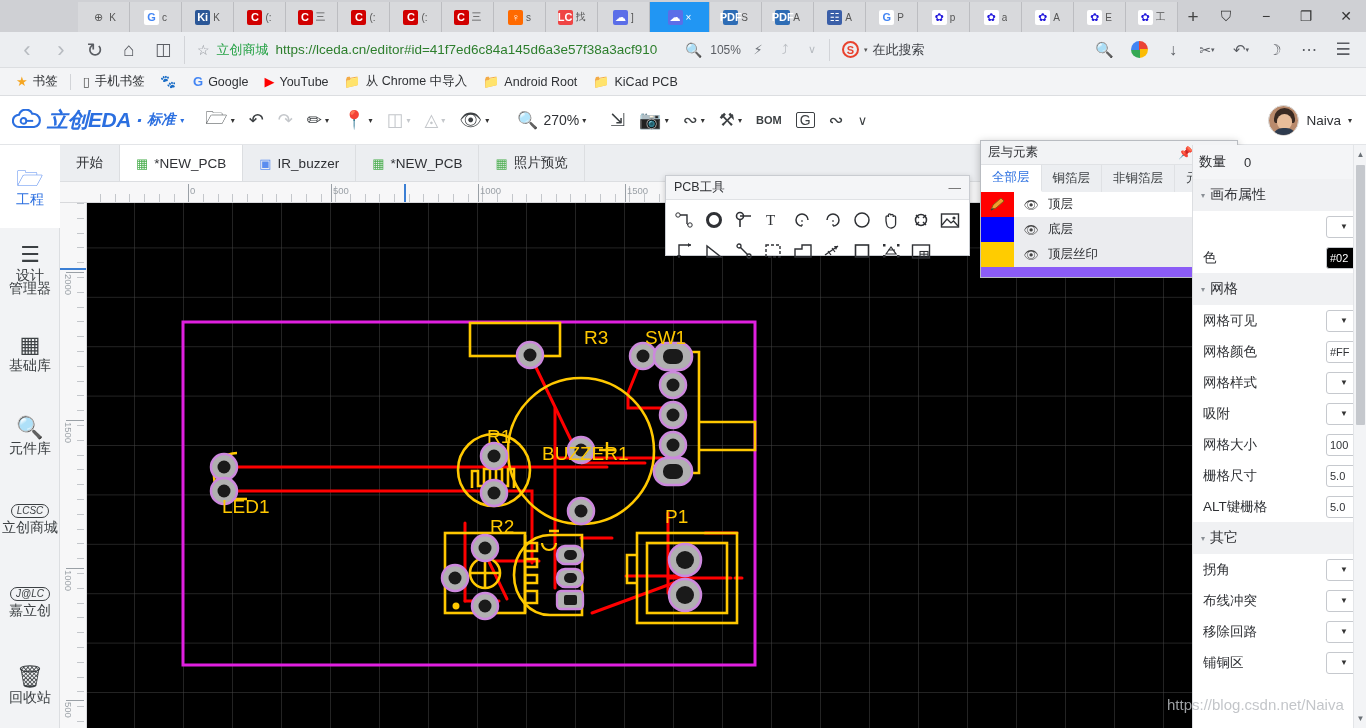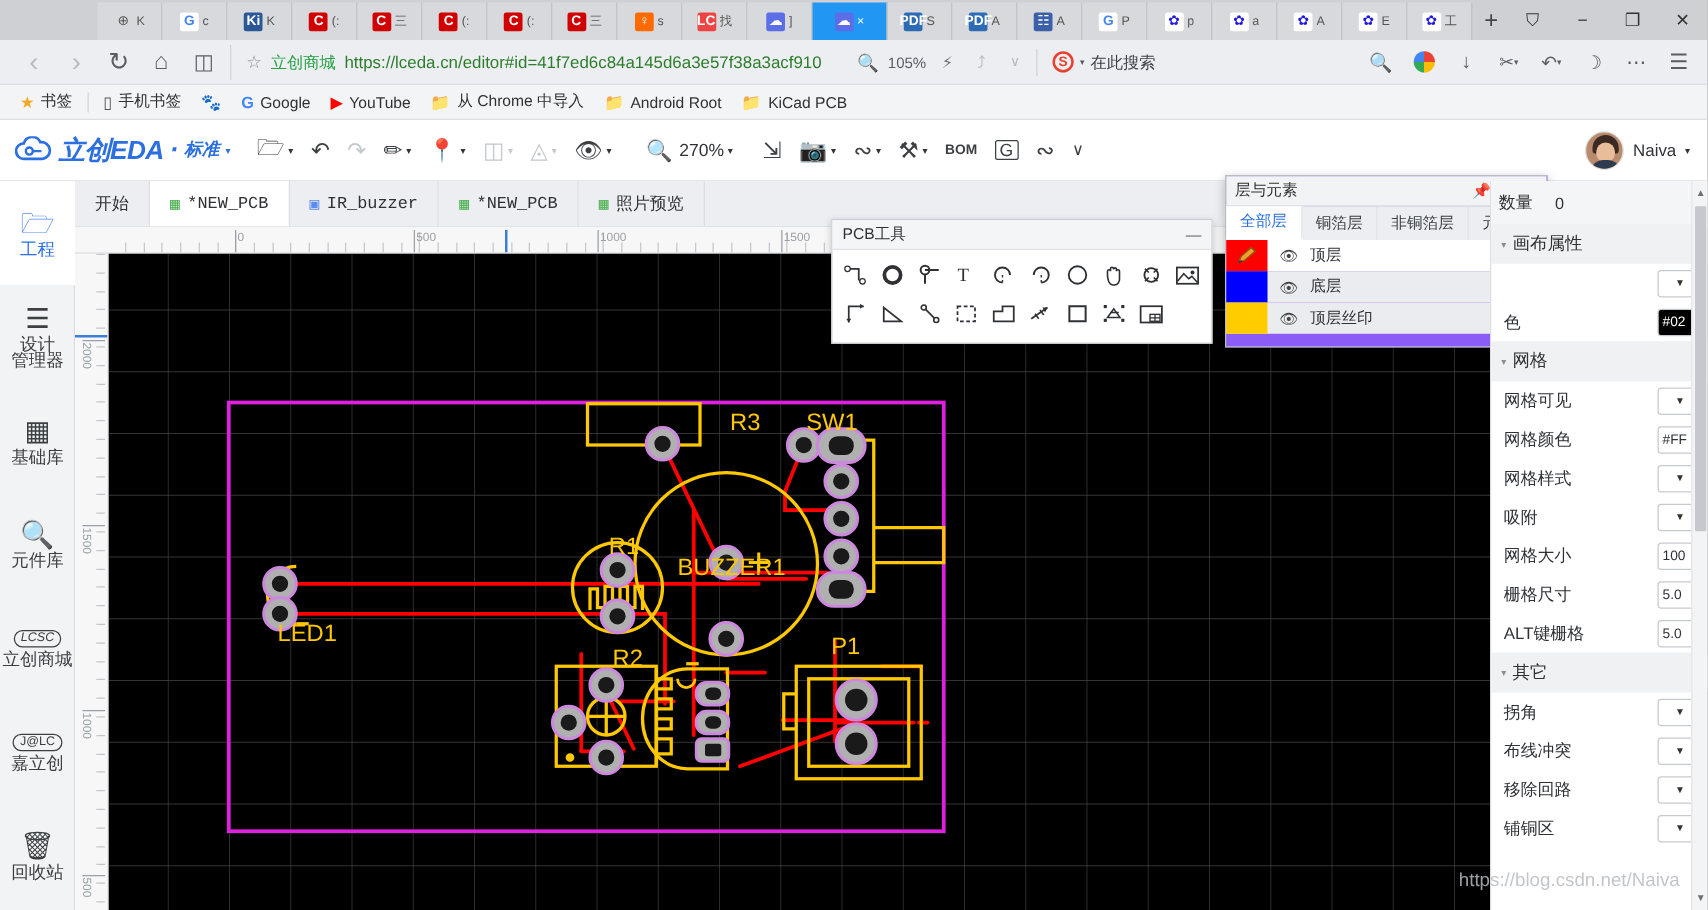--- a/index.html
+++ b/index.html
@@ -108,42 +108,42 @@
   .ls-item.active { background:#ffffff; color:#2b6fe0; }
   .ls-ic { font-size:22px; line-height:1; }
   .ls-lbl { font-size:14px; text-align:center; line-height:13px;}
 
   
   .doctabs {
     position:absolute; left:60px; top:145px; width:1306px; height:37px;
     background:#eceef1; display:flex; align-items:stretch; border-bottom:1px solid #dcdee1;
   }
   .dtab { display:flex; align-items:center; gap:6px; padding:4px 16px; font-size:13.5px;
-    color:#2f3135; border-right:1px solid #dcdee1; background:#eceef1; white-space:nowrap;font-family:Liberation Mono, monospace;}
+    color:#2f3135; border-right:1px solid #dcdee1; background:#eceef1; white-space:nowrap;}
   .dtab.active { background:#ffffff; }
   .dtab .di { font-size:13px; }
   .di-pcb { color:#4caf50; }
   .di-sch { color:#5b8def; }
 
   
   .canvaswrap { position:absolute; left:60px; top:182px; width:1132px; height:546px; background:#fafafa;}
   .hruler { position:absolute; left:0; top:0; width:1132px; height:21px; background:#f7f7f8;
     border-bottom:1px solid #d8d9dc; overflow:hidden;}
   .vruler { position:absolute; left:0; top:21px; width:27px; height:525px; background:#f7f7f8;
     border-right:1px solid #d8d9dc; overflow:hidden;}
   .rtick { position:absolute; background:#9aa0a6; }
   .rlbl { position:absolute; font-size:9.5px; color:#9aa0a6; font-family:"Liberation Sans",sans-serif;}
   .rlbl.v { writing-mode:vertical-rl; }
   .bluetick { position:absolute; background:#3b7fd4; }
   .pcbcanvas { position:absolute; left:27px; top:21px; width:1105px; height:525px;
     background:#000000; overflow:hidden;}
 
   
   .pcbtools {
-    position:absolute; left:665px; top:175px; width:305px; height:100px;
+    position:absolute; left:665px; top:175px; width:305px; height:81px;
     background:#ffffff; border:1px solid #c9ccd1; box-shadow:0 2px 6px rgba(0,0,0,.2);
   }
   .pt-head { height:24px; background:#f4f5f7; border-bottom:1px solid #e0e2e5;
     display:flex; align-items:center; justify-content:space-between; padding:0 8px;
     font-size:12.5px; color:#2f3135;}
   .pt-grid { display:grid; grid-template-columns:repeat(10,1fr); padding:5px 4px; }
   .pt-btn { height:30px; display:flex; align-items:center; justify-content:center;
     color:#2f3135; }
 
   .layerspanel {
@@ -471,21 +471,21 @@
     </div>
     <div class="ls-item">
       <span class="ls-ic">🔍</span>
       <span class="ls-lbl">元件库</span>
     </div>
     <div class="ls-item">
       <span class="ls-ic" style="font-size:10px;font-style:italic;border:1.5px solid #3c4043;border-radius:9px;padding:1px 5px;">LCSC</span>
       <span class="ls-lbl">立创商城</span>
     </div>
     <div class="ls-item">
-      <span class="ls-ic" style="font-size:10px;border:1.5px solid #3c4043;border-radius:9px;padding:1px 5px;">J@LC</span>
+      <span class="ls-ic" style="font-size:10px;font-style:italic;border:1.5px solid #3c4043;border-radius:9px;padding:1px 5px;">J@LC</span>
       <span class="ls-lbl">嘉立创</span>
     </div>
     <div class="ls-item">
       <span class="ls-ic">🗑</span>
       <span class="ls-lbl">回收站</span>
     </div>
   </div>
 
   <div class="doctabs">
     <div class="dtab">

